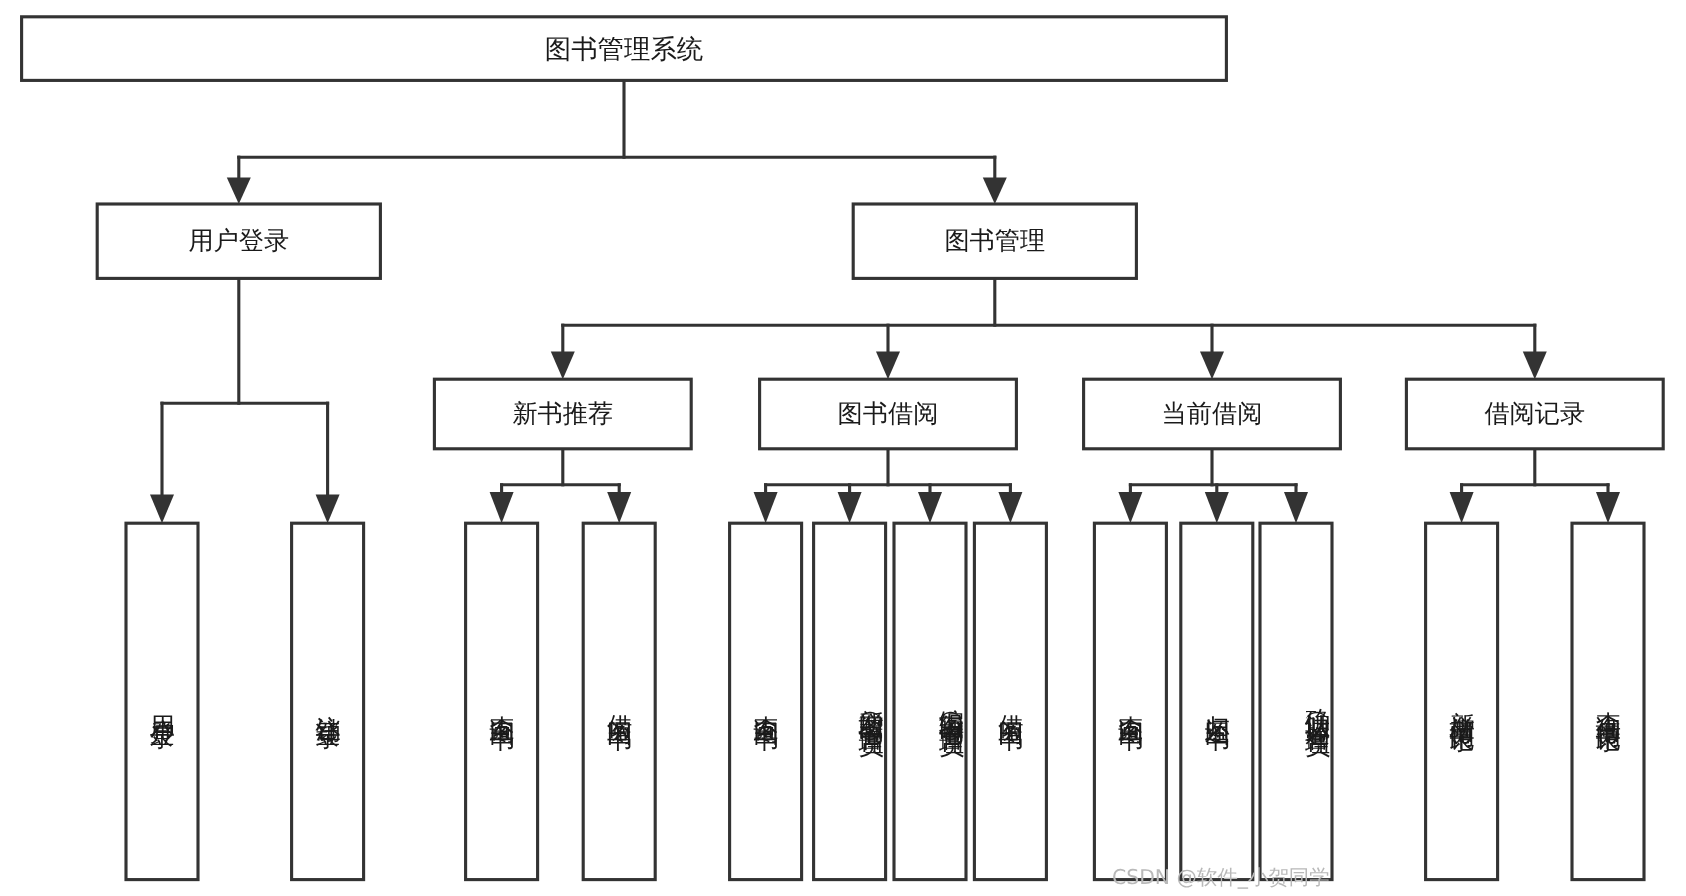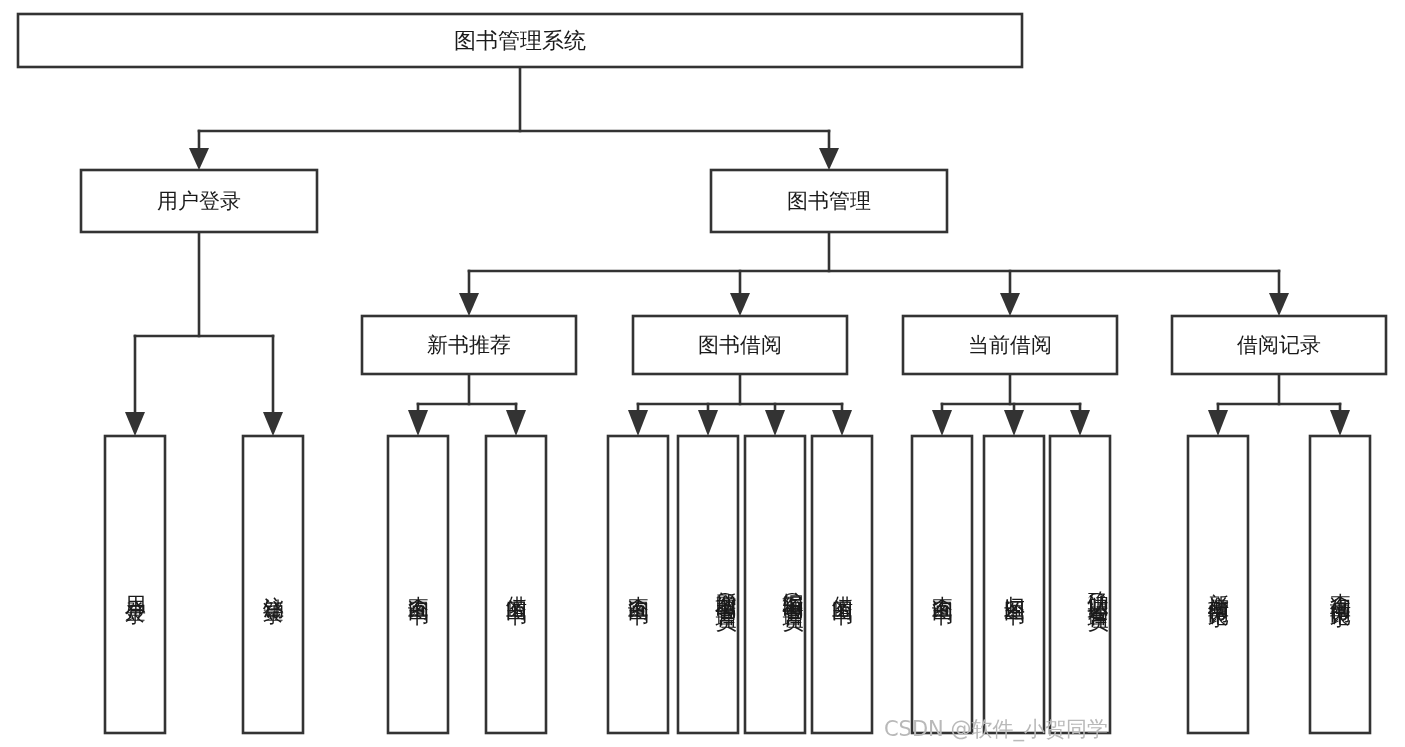--- a/index.html
+++ b/index.html
@@ -69,21 +69,21 @@
     align-items: center;
     justify-content: center;
     white-space: nowrap;
     pointer-events: none;
   }
   #watermark {
     position: absolute;
     right: 10px;
     bottom: 4px;
     font-family: "DejaVu Sans", "Liberation Sans", sans-serif;
-    font-size: 21px;
+    font-size: 17px;
     color: #b9b9b9;
     white-space: nowrap;
     pointer-events: none;
   }
 </style>
 </head>
 <body>
 
 <div id="diagram-root">
 

